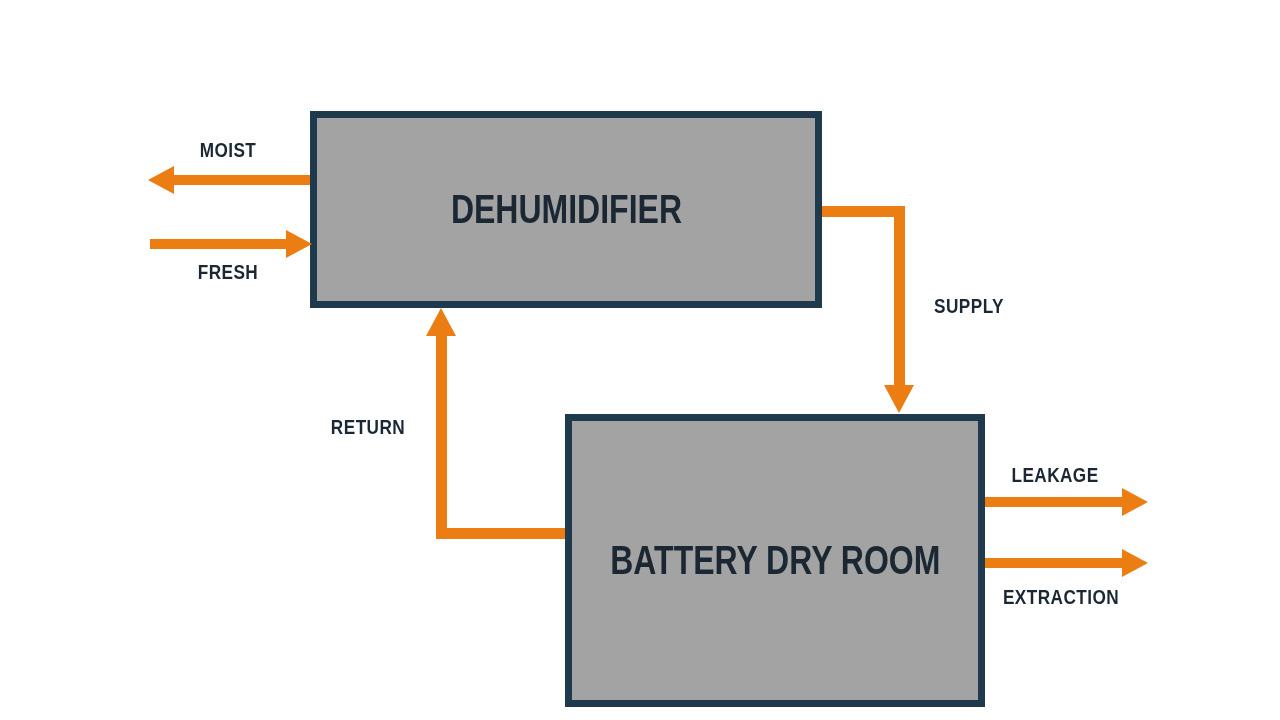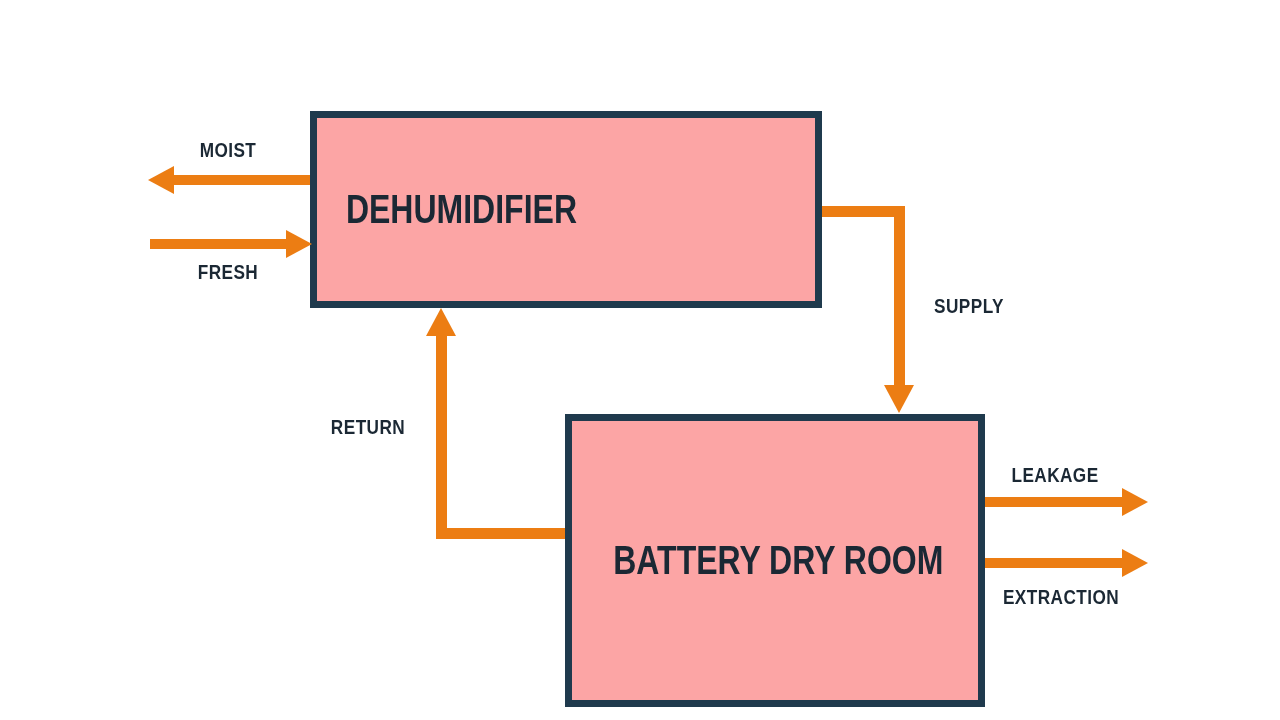--- a/index.html
+++ b/index.html
@@ -7,22 +7,22 @@
     --box-border:#1F3A4D;
     --text:#1B2834;
     --bg:#FFFFFF;
   }
   html,body{margin:0;padding:0;background:var(--bg);}
   .canvas{
     position:relative;width:1280px;height:720px;background:var(--bg);
     overflow:hidden;font-family:"Liberation Sans",sans-serif;
   }
   .box{
-    position:absolute;border:7px solid var(--box-border);background:#fca5a5;
-    display:flex;align-items:center;box-sizing:border-box;
+    position:absolute;border:7px solid var(--box-border);background:#a3a3a3;
+    display:flex;align-items:center;justify-content:center;box-sizing:border-box;
   }
   .box-dehumidifier{left:310px;top:111px;width:512px;height:197px;}
   .box-battery{left:565px;top:414px;width:420px;height:293px;}
   .box-label{
     font-size:40px;font-weight:bold;color:var(--text);letter-spacing:0px;
     transform:scaleX(0.80);transform-origin:center;white-space:nowrap;
   }
   .flow-label{
     position:absolute;font-size:20px;font-weight:bold;color:var(--text);
     transform:translate(-50%,-50%) scaleX(0.86);white-space:nowrap;letter-spacing:0.5px;

